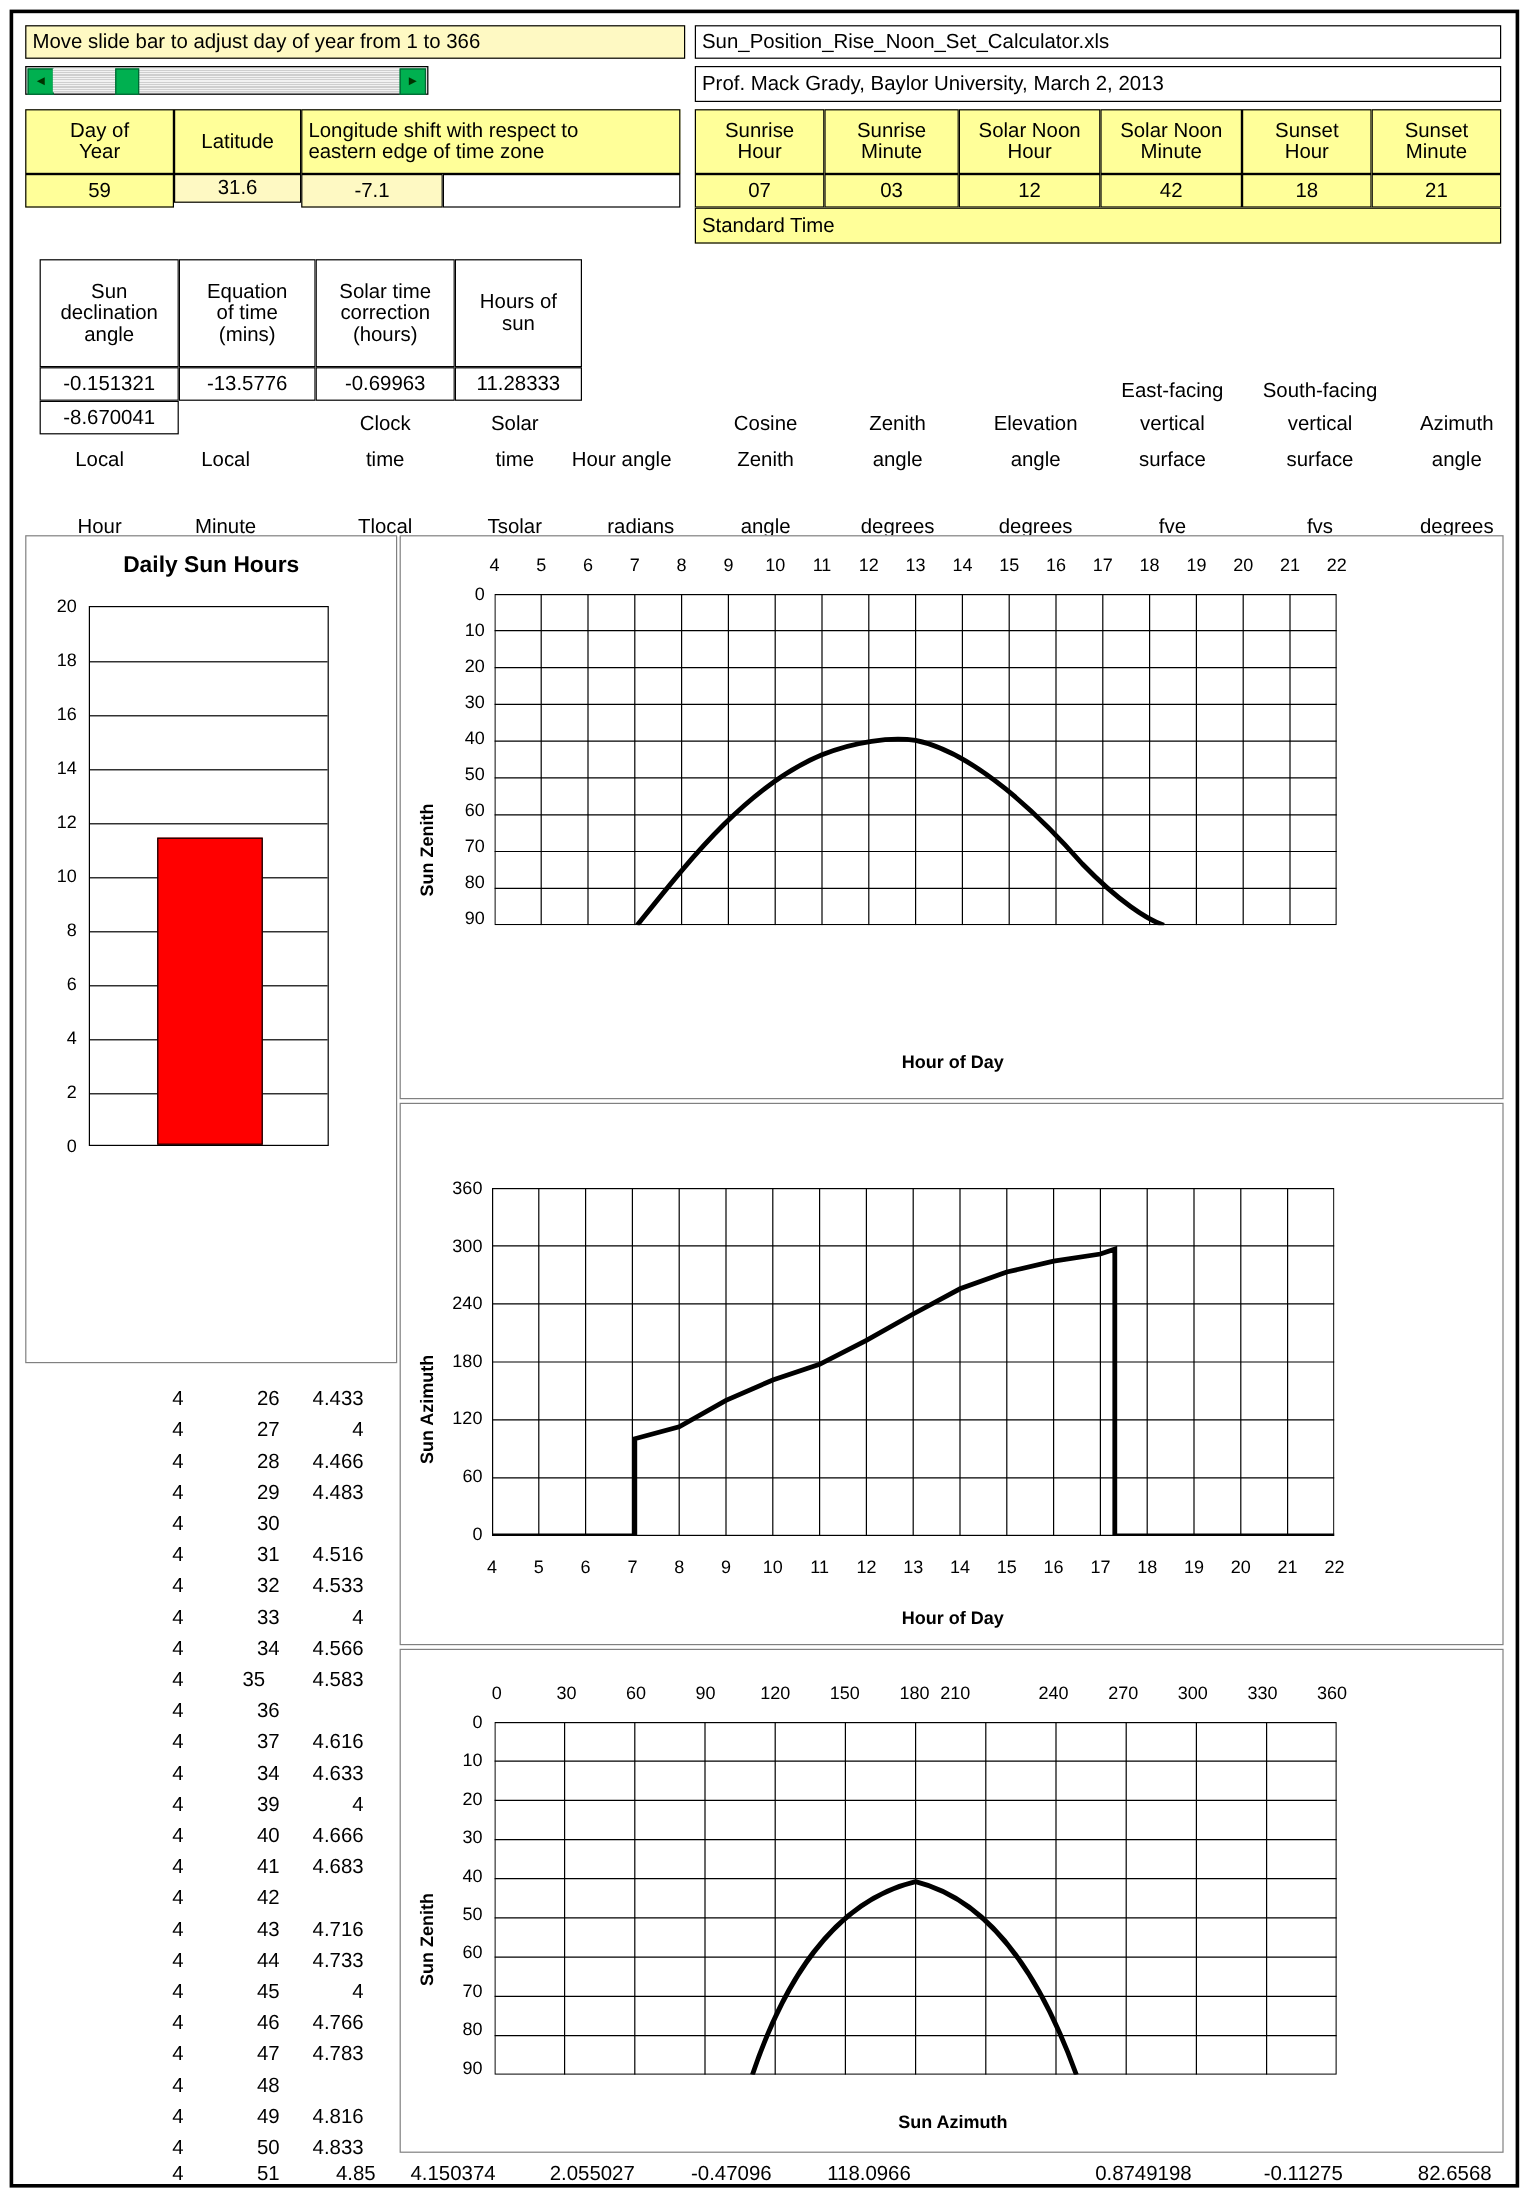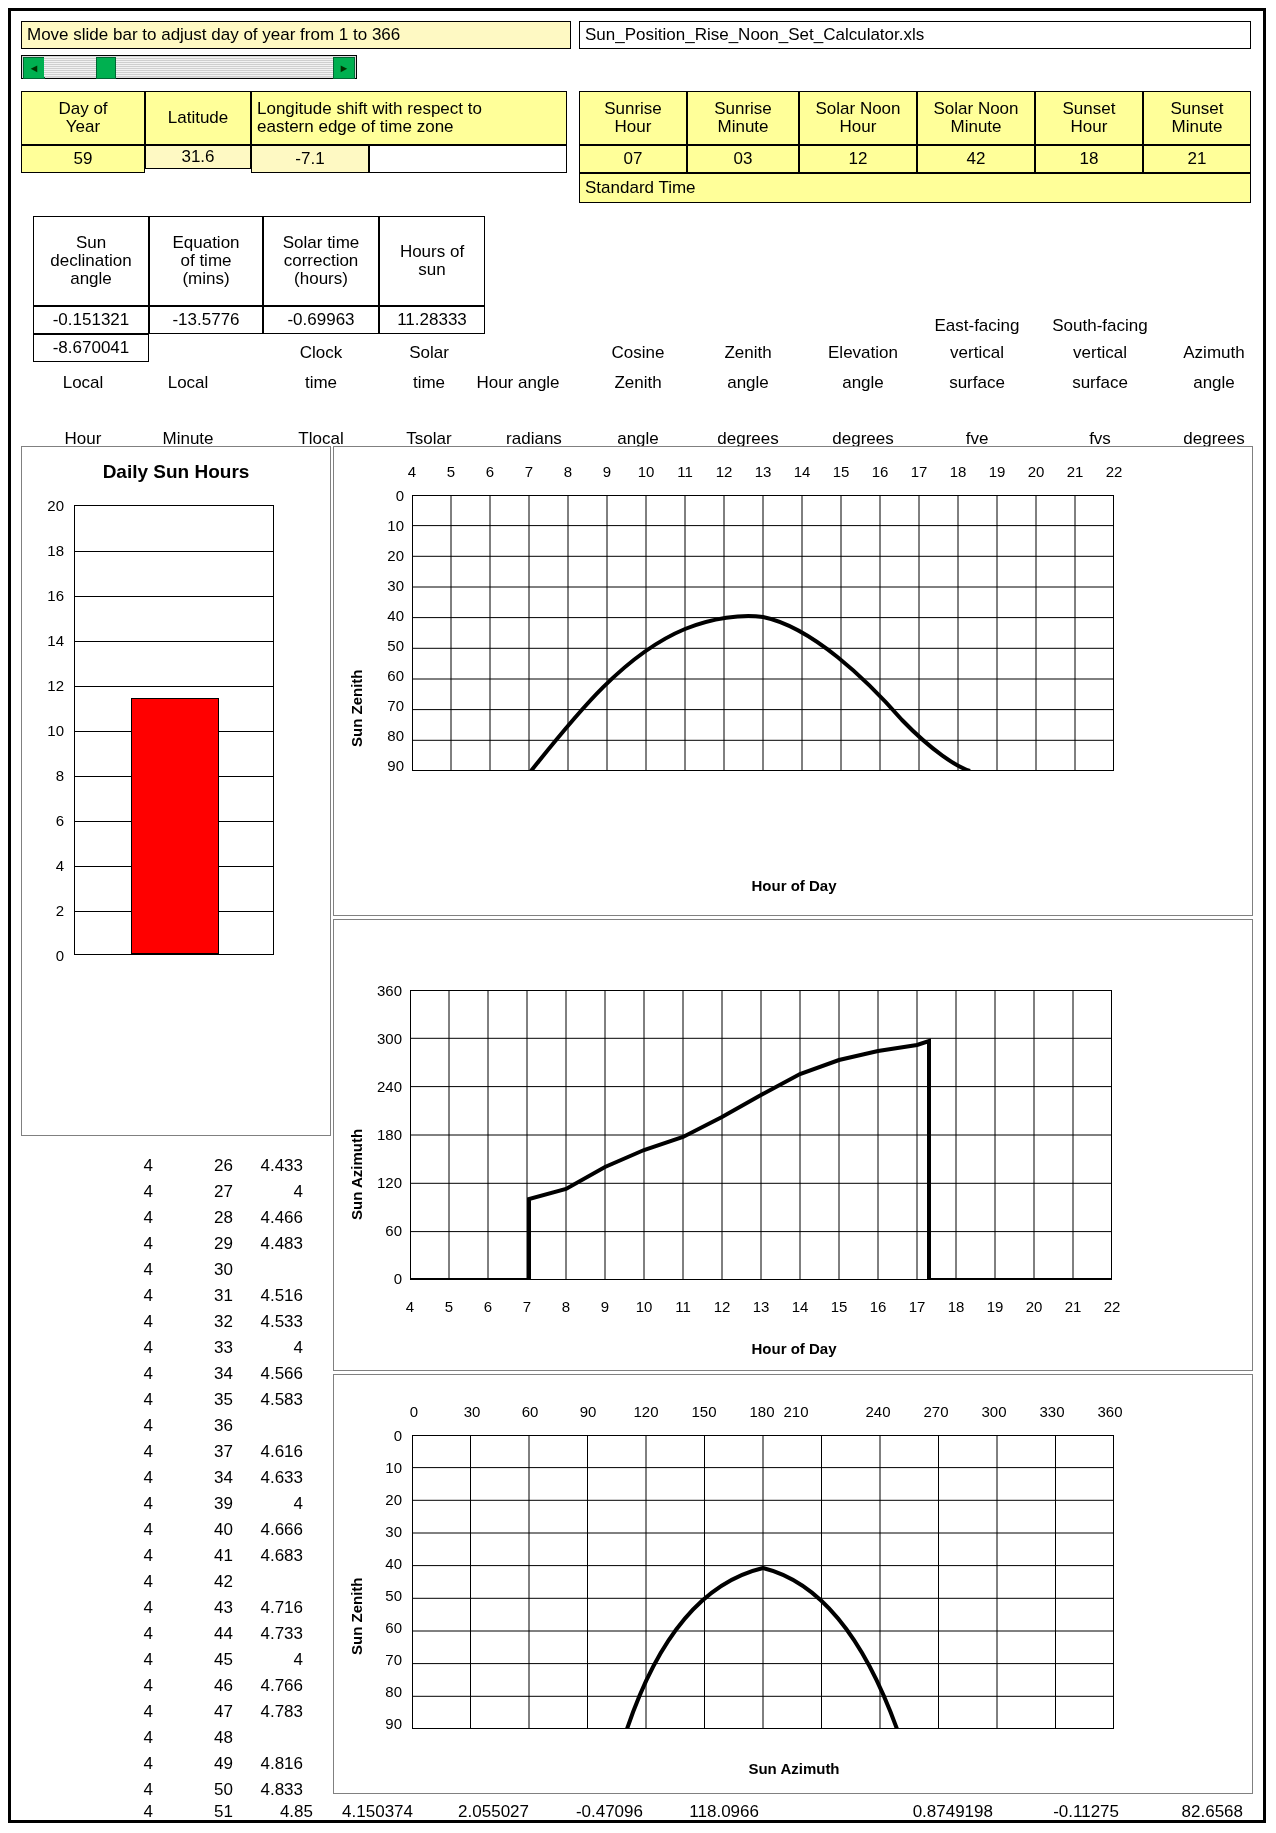--- a/index.html
+++ b/index.html
@@ -171,20 +171,23 @@
     <div class="scroll-hatch" style="left:22px; right:22px;"></div>
     <div class="scroll-thumb" style="left:74px;"></div>
     <div class="scroll-btn" style="right:1px;">
       <span>►</span>
     </div>
   </div>
 
   <div class="abs cell left white" style="left:568px; top:10px; width:672px; height:28px;">
     <span>Sun_Position_Rise_Noon_Set_Calculator.xls</span>
   </div>
+  <div class="abs cell left white" style="left:568px; top:44px; width:672px; height:30px;">
+    <span>Prof. Mack Grady, Baylor University, March 2, 2013</span>
+  </div>
 
   <div class="abs cell multi yellow" style="left:10px; top:80px; width:124px; height:54px;">
     <span>Day of</span>
     <span>Year</span>
   </div>
   <div class="abs cell yellow" style="left:134px; top:80px; width:106px; height:54px;">
     <span>Latitude</span>
   </div>
   <div class="abs cell left multi yellow" style="left:240px; top:80px; width:316px; height:54px; align-items:flex-start; justify-content:center;">
     <span>Longitude shift with respect to</span>
@@ -363,21 +366,21 @@
       <span class="dt-c" style="left:160px; width:40px;">33</span>
       <span class="dt-c" style="left:210px; width:60px;">4</span>
     </div>
     <div class="dt-row">
       <span class="dt-c" style="left:80px; width:40px;">4</span>
       <span class="dt-c" style="left:160px; width:40px;">34</span>
       <span class="dt-c" style="left:210px; width:60px;">4.566</span>
     </div>
     <div class="dt-row">
       <span class="dt-c" style="left:80px; width:40px;">4</span>
-      <span class="dt-c" style="left:160px; width:40px;">35</span>
+      <span class="dt-c" style="left:148px; width:40px;">35</span>
       <span class="dt-c" style="left:210px; width:60px;">4.583</span>
     </div>
     <div class="dt-row">
       <span class="dt-c" style="left:80px; width:40px;">4</span>
       <span class="dt-c" style="left:160px; width:40px;">36</span>
       <span class="dt-c" style="left:210px; width:60px;"></span>
     </div>
     <div class="dt-row">
       <span class="dt-c" style="left:80px; width:40px;">4</span>
       <span class="dt-c" style="left:160px; width:40px;">37</span>

